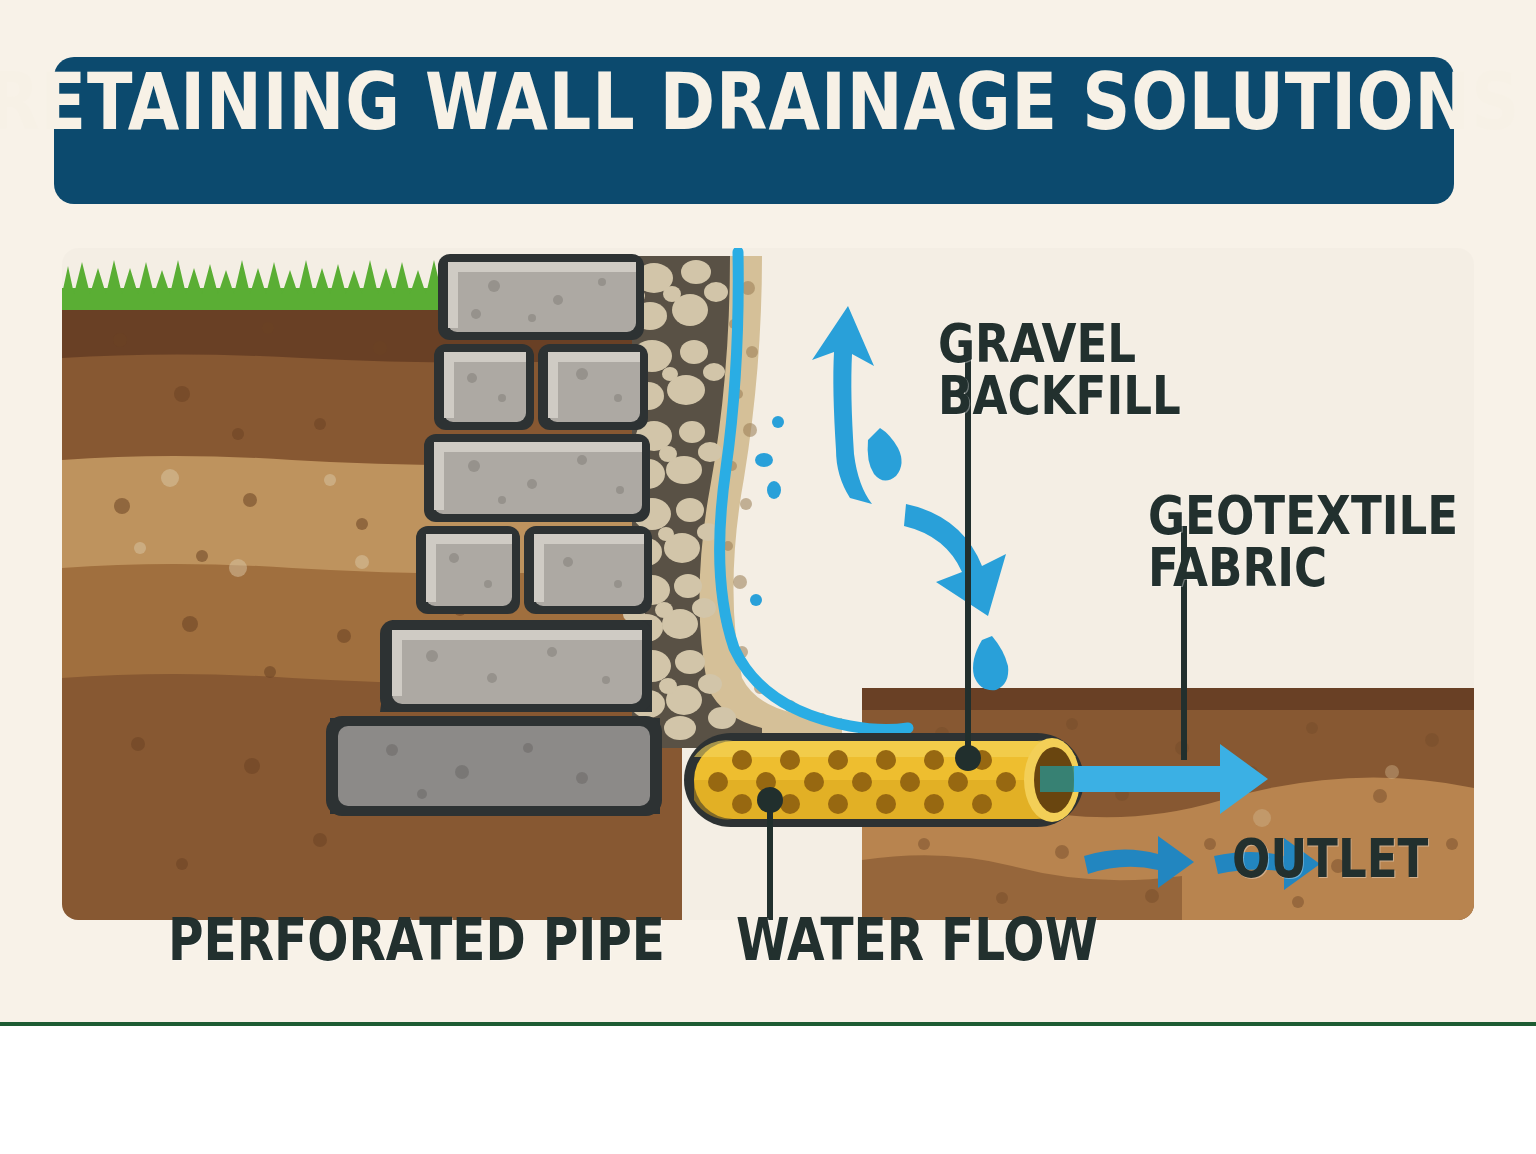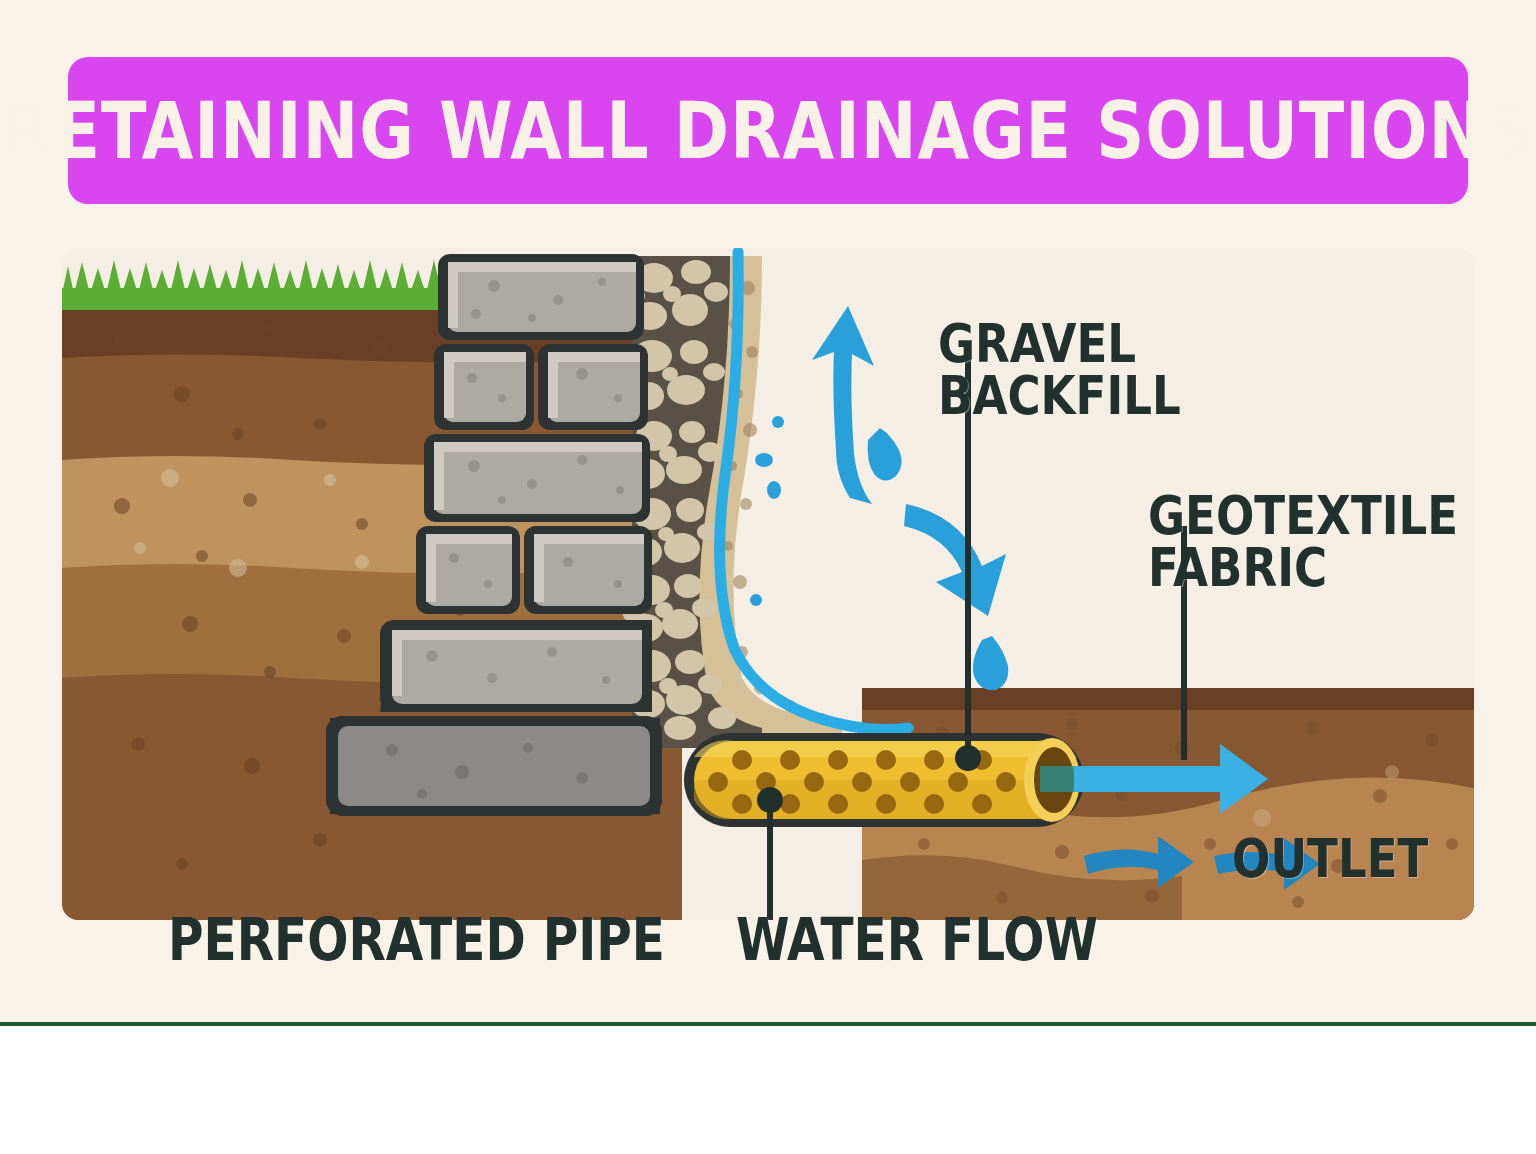--- a/index.html
+++ b/index.html
@@ -16,23 +16,23 @@
     position:absolute; left:0; top:0; width:1536px; height:1024px;
     background:#f8f2e8;
   }
   #rule{
     position:absolute; left:0; top:1022px; width:1536px; height:4px;
     background:#1d5c33;
   }
 
   
   #banner{
-    position:absolute; left:68px; top:57px; width:1400px; height:147px;
-    background:#d946ef; border-radius:20px;
-    display:flex; align-items:center; justify-content:center;
+    position:absolute; left:54px; top:57px; width:1400px; height:147px;
+    background:#0c4a6e; border-radius:20px;
+    display:flex; justify-content:center;
   }
   #banner .t{
     color:#f7f1e6;
     font-family:"Liberation Sans Narrow","DejaVu Sans Condensed","Liberation Sans",sans-serif;
     font-weight:bold;
     font-size:78px;
     letter-spacing:1px;
     transform:scaleX(0.95);
     white-space:nowrap;
   }

